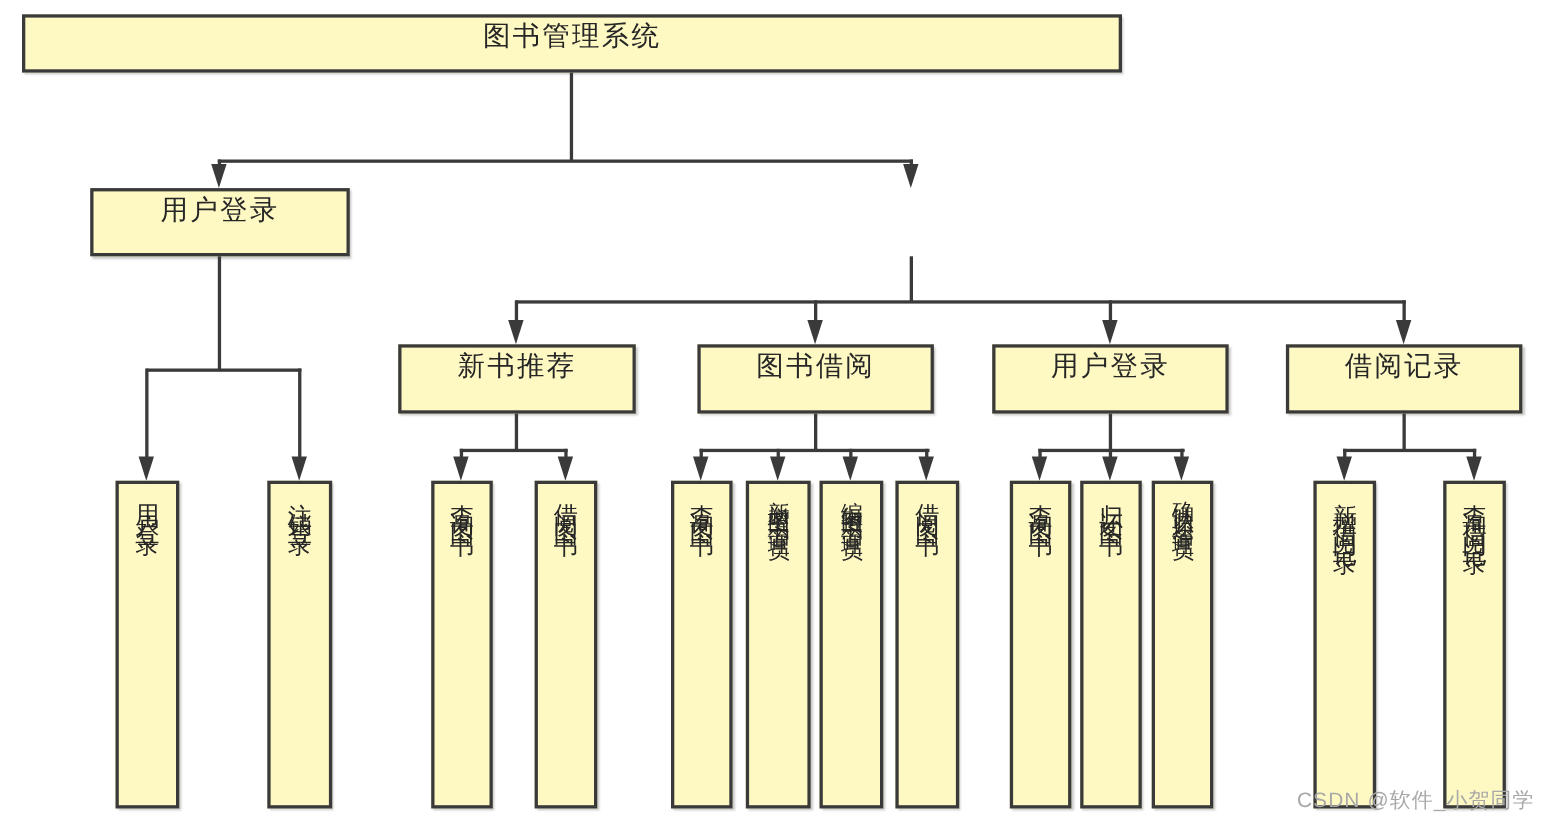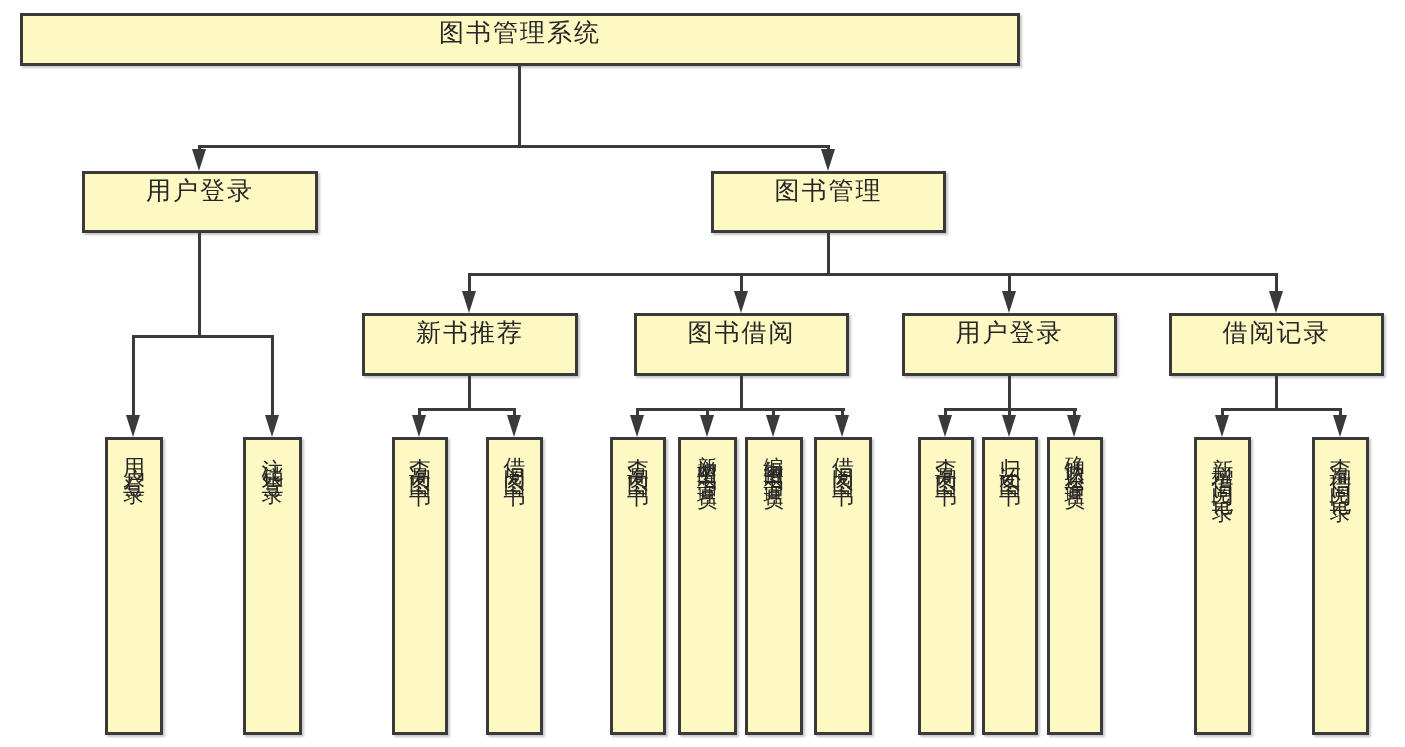--- a/index.html
+++ b/index.html
@@ -75,23 +75,20 @@
     <span class="hlabel">图书管理系统</span>
   </div>
 
   <div class="vline" style="left:518px;top:66px;height:81px;"></div>
   <div class="hline" style="left:198px;top:145px;width:632px;"></div>
   <div class="drop" style="left:192px;top:145px;height:26px;"></div>
   <div class="drop" style="left:821px;top:145px;height:26px;"></div>
 
   <div class="box" style="left:82px;top:171px;width:236px;height:62px;">
     <span class="hlabel">用户登录</span>
-  </div>
-  <div class="box" style="left:711px;top:171px;width:235px;height:62px;">
-    <span class="hlabel">图书管理</span>
   </div>
 
   <div class="vline" style="left:198px;top:233px;height:104px;"></div>
   <div class="hline" style="left:133px;top:335px;width:141px;"></div>
   <div class="drop" style="left:126px;top:335px;height:102px;"></div>
   <div class="drop" style="left:265px;top:335px;height:102px;"></div>
 
   <div class="vline" style="left:827px;top:233px;height:42px;"></div>
   <div class="hline" style="left:469px;top:273px;width:809px;"></div>
   <div class="drop" style="left:462px;top:273px;height:40px;"></div>
@@ -172,14 +169,15 @@
     <span class="vtext long">确认归还（管理员）</span>
   </div>
 
   <div class="box vbox" style="left:1194px;top:437px;width:57px;height:298px;">
     <span class="vtext">新增借阅记录</span>
   </div>
   <div class="box vbox" style="left:1312px;top:437px;width:57px;height:298px;">
     <span class="vtext">查询借阅记录</span>
   </div>
 
+  <div class="watermark">CSDN @软件_小贺同学</div>
 
 </div>
 
 </body></html>

